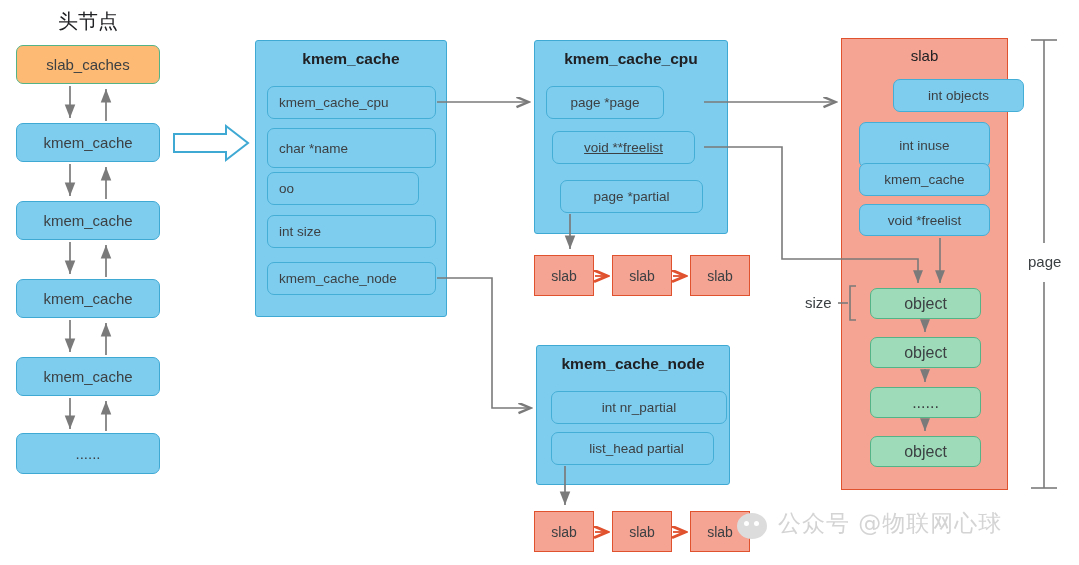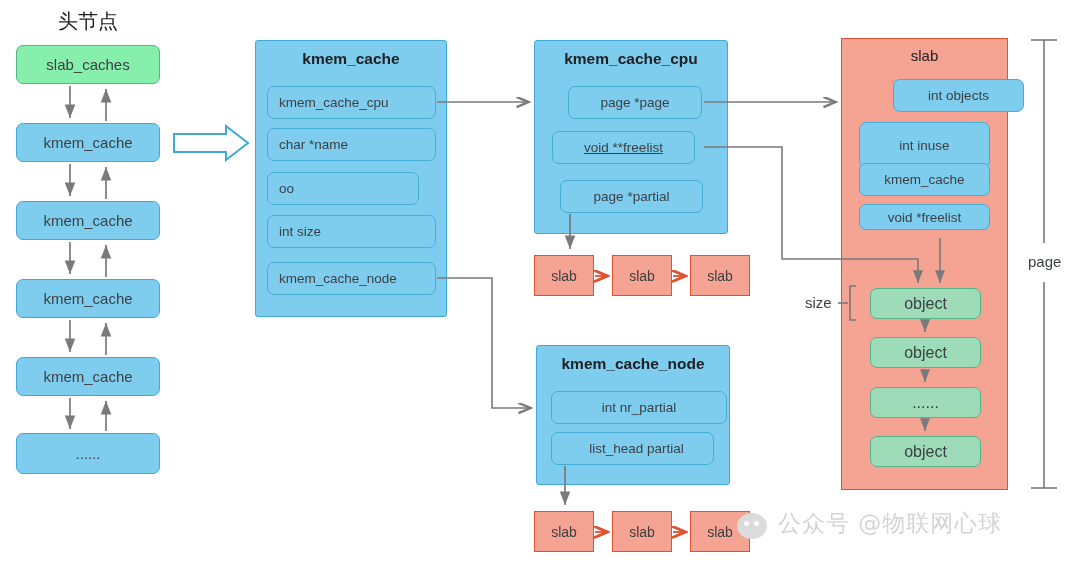--- a/index.html
+++ b/index.html
@@ -8,21 +8,21 @@
     font-family:"Liberation Sans","DejaVu Sans",sans-serif;
     -webkit-font-smoothing:antialiased;
   }
 
   
   .node{
     position:absolute;box-sizing:border-box;display:flex;align-items:center;justify-content:center;
     border-radius:7px;font-size:15px;color:#3c4043;white-space:nowrap;
   }
   .node.blue{background:#7fcdee;border:1.6px solid #3fa9d4;}
-  .node.green{background:#86efac;border:1.6px solid #55b487;}
+  .node.green{background:#fdba74;border:1.6px solid #55b487;}
   .node.salmon{background:#f5a393;border:1.6px solid #e0512e;border-radius:0;font-size:14px;}
 
   
   .struct{
     position:absolute;box-sizing:border-box;background:#7fcdee;border:1.6px solid #3fa9d4;
     border-radius:3px;
   }
   .struct-title{
     position:absolute;left:0;right:0;text-align:center;font-size:15.5px;color:#202124;font-weight:600;
   }
@@ -75,29 +75,29 @@
 <div class="node blue" style="left:16px;top:123px;width:144px;height:39px;">kmem_cache</div>
 <div class="node blue" style="left:16px;top:201px;width:144px;height:39px;">kmem_cache</div>
 <div class="node blue" style="left:16px;top:279px;width:144px;height:39px;">kmem_cache</div>
 <div class="node blue" style="left:16px;top:357px;width:144px;height:39px;">kmem_cache</div>
 <div class="node blue" style="left:16px;top:433px;width:144px;height:41px;">......</div>
 
 <div class="struct" style="left:255px;top:40px;width:192px;height:277px;">
   <div class="struct-title" style="top:9px;">kmem_cache</div>
 </div>
 <div class="field" style="left:267px;top:86px;width:169px;height:33px;">kmem_cache_cpu</div>
-<div class="field" style="left:267px;top:128px;width:169px;height:33px;">char *name</div>
+<div class="field" style="left:267px;top:128px;width:169px;height:40px;">char *name</div>
 <div class="field" style="left:267px;top:172px;width:152px;height:33px;">oo</div>
 <div class="field" style="left:267px;top:215px;width:169px;height:33px;">int size</div>
 <div class="field" style="left:267px;top:262px;width:169px;height:33px;">kmem_cache_node</div>
 
 <div class="struct" style="left:534px;top:40px;width:194px;height:194px;">
   <div class="struct-title" style="top:9px;">kmem_cache_cpu</div>
 </div>
-<div class="innerfield" style="left:568px;top:86px;width:134px;height:33px;justify-content:center;padding-left:0;">page *page</div>
+<div class="innerfield" style="left:546px;top:86px;width:118px;height:33px;justify-content:center;padding-left:0;">page *page</div>
 <div class="innerfield" style="left:552px;top:131px;width:143px;height:33px;justify-content:center;padding-left:0;text-decoration:underline;">void **freelist</div>
 <div class="innerfield" style="left:560px;top:180px;width:143px;height:33px;justify-content:center;padding-left:0;">page *partial</div>
 
 <div class="node salmon" style="left:534px;top:255px;width:60px;height:41px;">slab</div>
 <div class="node salmon" style="left:612px;top:255px;width:60px;height:41px;">slab</div>
 <div class="node salmon" style="left:690px;top:255px;width:60px;height:41px;">slab</div>
 
 <div class="struct" style="left:536px;top:345px;width:194px;height:140px;">
   <div class="struct-title" style="top:9px;">kmem_cache_node</div>
 </div>
@@ -107,21 +107,21 @@
 <div class="node salmon" style="left:534px;top:511px;width:60px;height:41px;">slab</div>
 <div class="node salmon" style="left:612px;top:511px;width:60px;height:41px;">slab</div>
 <div class="node salmon" style="left:690px;top:511px;width:60px;height:41px;">slab</div>
 
 <div class="slabbox" style="left:841px;top:38px;width:167px;height:452px;">
   <div class="slabbox-title" style="top:8px;">slab</div>
 </div>
 <div class="innerfield" style="left:859px;top:79px;width:131px;height:33px;justify-content:center;padding-left:0;margin-left:34px;">int objects</div>
 <div class="innerfield" style="left:859px;top:122px;width:131px;height:46px;justify-content:center;padding-left:0;">int inuse</div>
 <div class="innerfield" style="left:859px;top:163px;width:131px;height:33px;justify-content:center;padding-left:0;">kmem_cache</div>
-<div class="innerfield" style="left:859px;top:204px;width:131px;height:26px;justify-content:center;padding-left:0;">void *freelist</div>
+<div class="innerfield" style="left:859px;top:204px;width:131px;height:32px;justify-content:center;padding-left:0;">void *freelist</div>
 
 <div class="objbox" style="left:870px;top:288px;width:111px;height:31px;">object</div>
 <div class="objbox" style="left:870px;top:337px;width:111px;height:31px;">object</div>
 <div class="objbox" style="left:870px;top:387px;width:111px;height:31px;">......</div>
 <div class="objbox" style="left:870px;top:436px;width:111px;height:31px;">object</div>
 
 <div class="label side" style="left:805px;top:294px;">size</div>
 <div class="label side" style="left:1028px;top:253px;">page</div>
 
 <svg class="ov" xmlns="http://www.w3.org/2000/svg">

